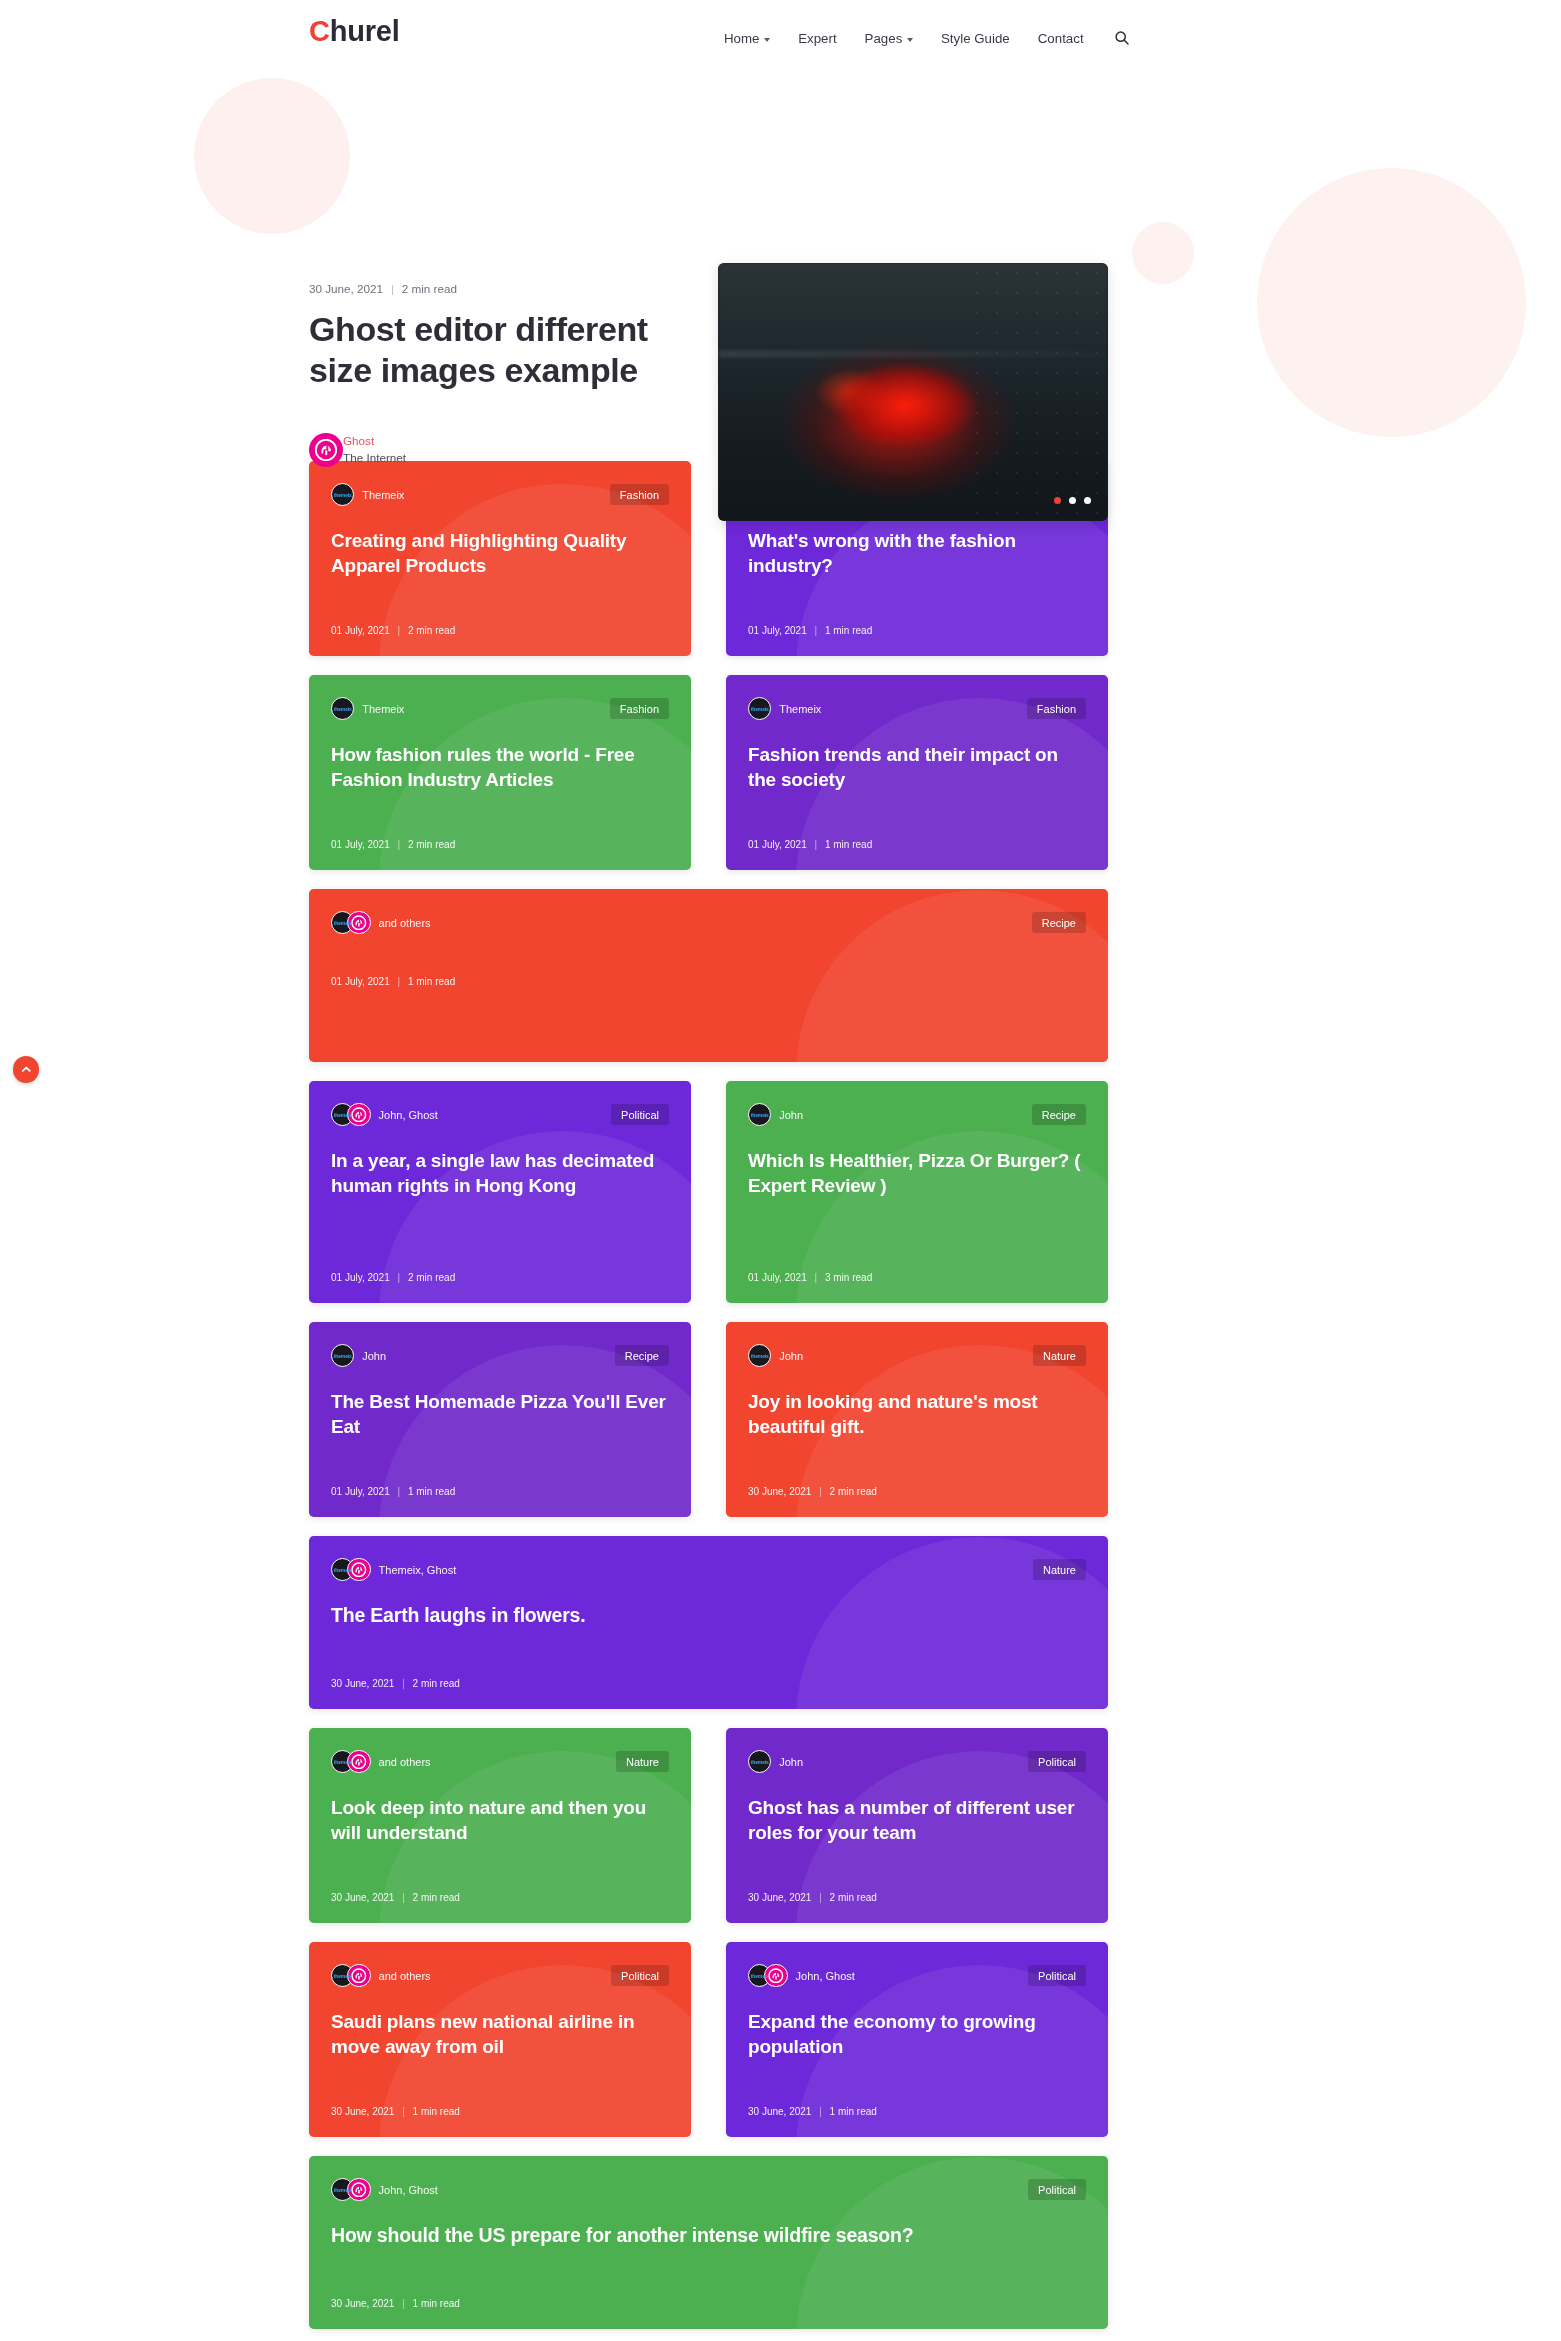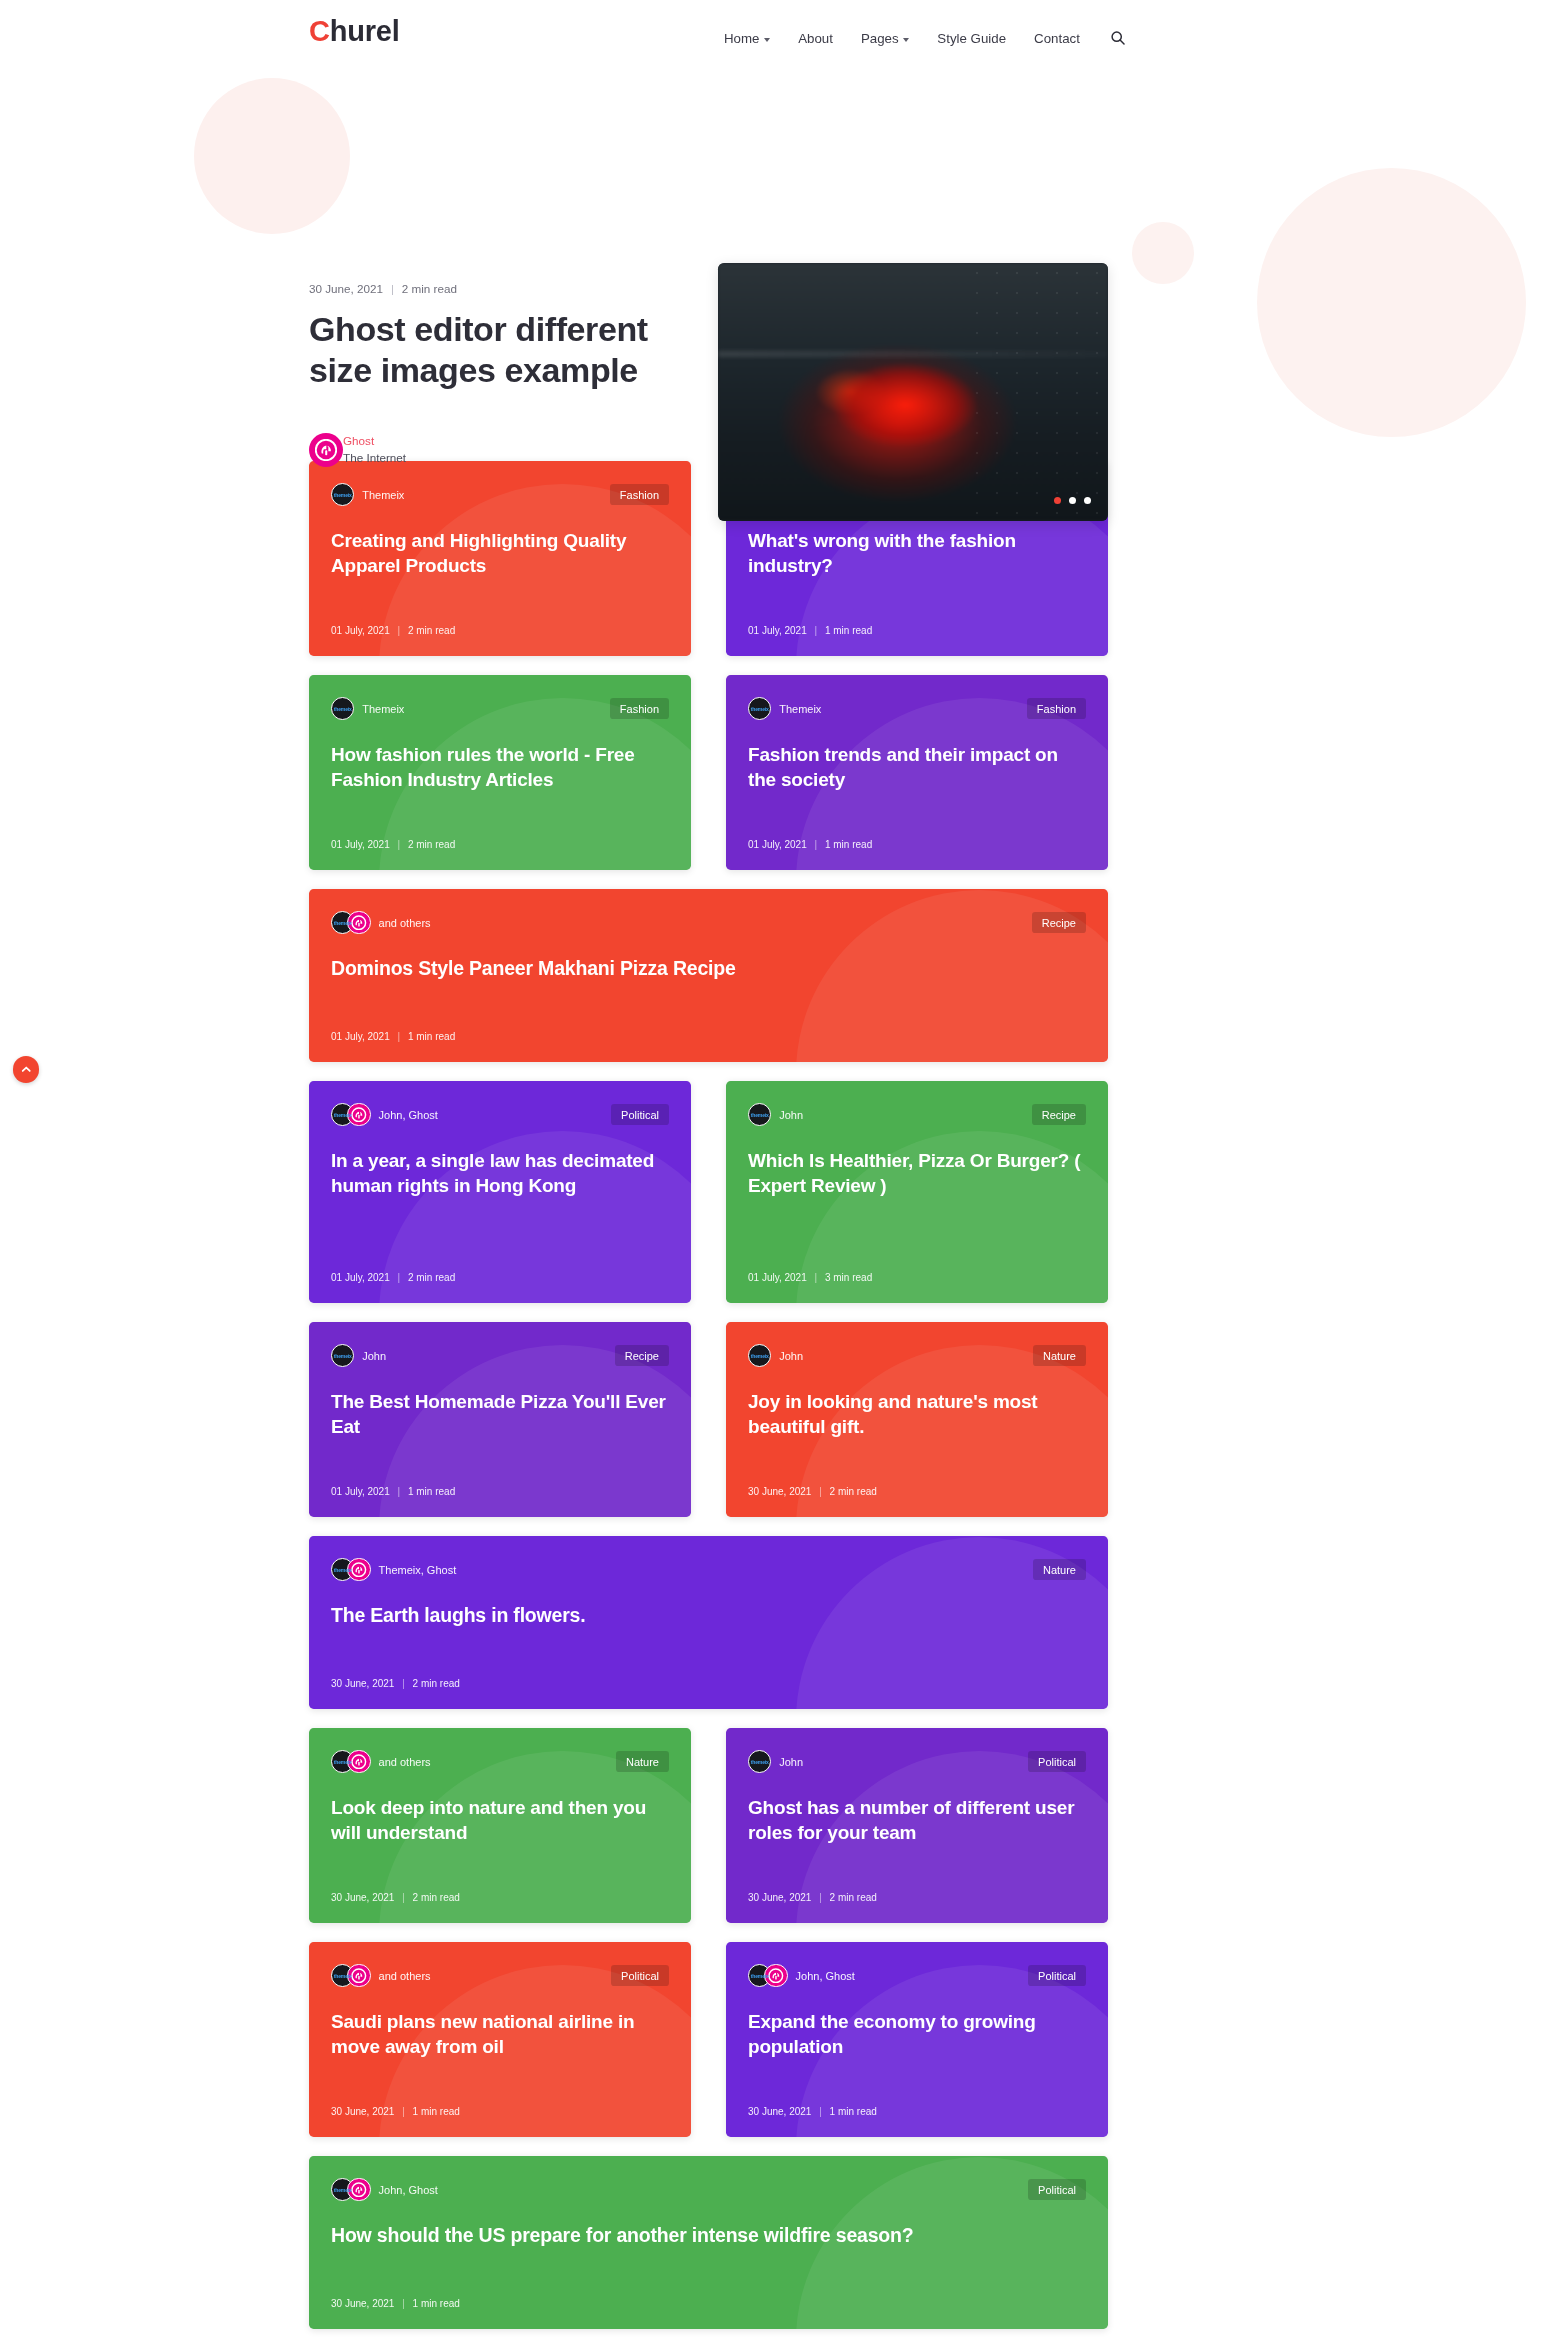--- a/index.html
+++ b/index.html
@@ -308,21 +308,21 @@
   <header class="site-header">
     <div class="brand">
       <span class="brand-c">C</span><span>hurel</span>
     </div>
     <nav class="main-nav" id="main-nav">
         <div class="nav-item">
           <span>Home</span>
           <span class="caret"></span>
         </div>
         <div class="nav-item">
-          <span>About</span>
+          <span>Expert</span>
         </div>
         <div class="nav-item">
           <span>Pages</span>
           <span class="caret"></span>
         </div>
         <div class="nav-item">
           <span>Style Guide</span>
         </div>
         <div class="nav-item">
           <span>Contact</span>
@@ -467,21 +467,20 @@
                     <path d="M8.6 18.4 C7.2 14.6 9.6 9.2 14.4 8.4 L14.4 13.2 L11.3 13.2 C10.4 15.0 10.2 17.0 10.6 18.4 Z" fill="#ffffff"></path>
                     <path d="M15.6 8.6 C18.8 9.6 20.6 12.6 20.2 15.6 L17.0 15.6 L17.0 10.4 Z" fill="#ffffff"></path>
                     <rect x="13.0" y="14.2" width="2.6" height="6.4" rx="1" fill="#ffffff"></rect>
                   </svg>
                 </span>
               </div>
               <span class="author-label">and others</span>
             </div>
             <span class="tag">Recipe</span>
           </div>
-          <h2 class="card-title lg">Dominos Style Paneer Makhani Pizza Recipe</h2>
           <div class="card-meta">
             <span>01 July, 2021</span>
             <span class="sep">|</span>
             <span>1 min read</span>
           </div>
         </article>
       </div>
       <div class="row">
         <article class="card half tall card-cyan">
           <div class="card-top">

